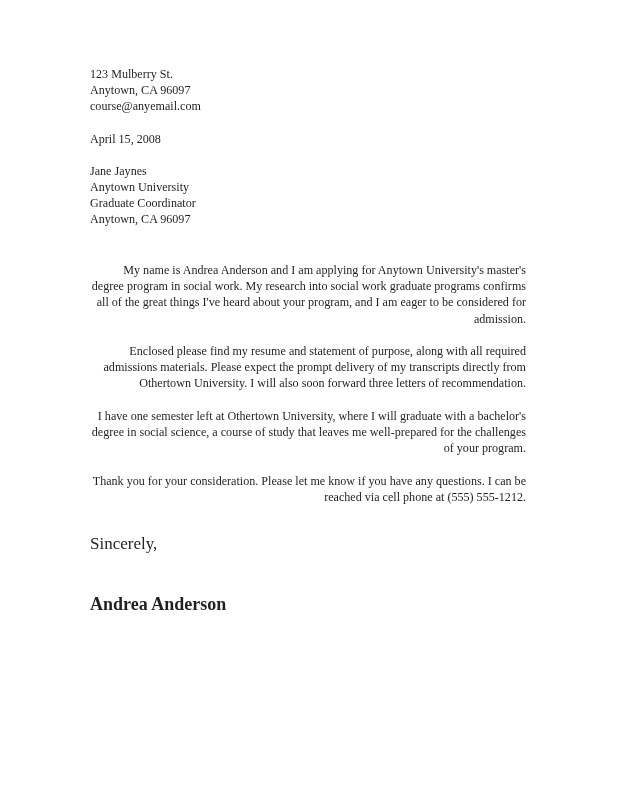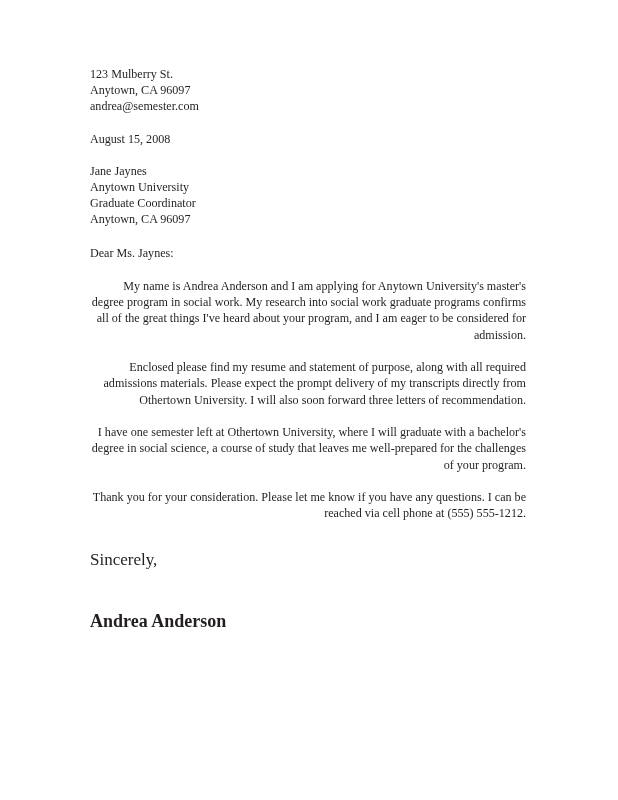--- a/index.html
+++ b/index.html
@@ -70,43 +70,40 @@
 </style>
 </head>
 <body>
 
 <div class="page">
   <div class="letter">
 
     <div class="block">
       <div class="line">123 Mulberry St.</div>
       <div class="line">Anytown, CA 96097</div>
-      <div class="line">andrea@semester.com</div>
+      <div class="line">course@anyemail.com</div>
     </div>
 
     <div class="gap-sender-date"></div>
 
     <div class="block">
-      <div class="line">August 15, 2008</div>
+      <div class="line">April 15, 2008</div>
     </div>
 
     <div class="gap-date-recip"></div>
 
     <div class="block">
       <div class="line">Jane Jaynes</div>
       <div class="line">Anytown University</div>
       <div class="line">Graduate Coordinator</div>
       <div class="line">Anytown, CA 96097</div>
     </div>
 
     <div class="gap-recip-salut"></div>
 
-    <div class="block">
-      <div class="line">Dear Ms. Jaynes:</div>
-    </div>
 
     <div class="gap-salut-body"></div>
 
     <p class="para">My name is Andrea Anderson and I am applying for Anytown University's master's degree program in social work. My research into social work graduate programs confirms all of the great things I've heard about your program, and I am eager to be considered for admission.</p>
     <p class="para">Enclosed please find my resume and statement of purpose, along with all required admissions materials. Please expect the prompt delivery of my transcripts directly from Othertown University. I will also soon forward three letters of recommendation.</p>
     <p class="para">I have one semester left at Othertown University, where I will graduate with a bachelor's degree in social science, a course of study that leaves me well-prepared for the challenges of your program.</p>
     <p class="para last-body">Thank you for your consideration. Please let me know if you have any questions. I can be reached via cell phone at (555) 555-1212.</p>
 
     <div class="closing">Sincerely,</div>
 

